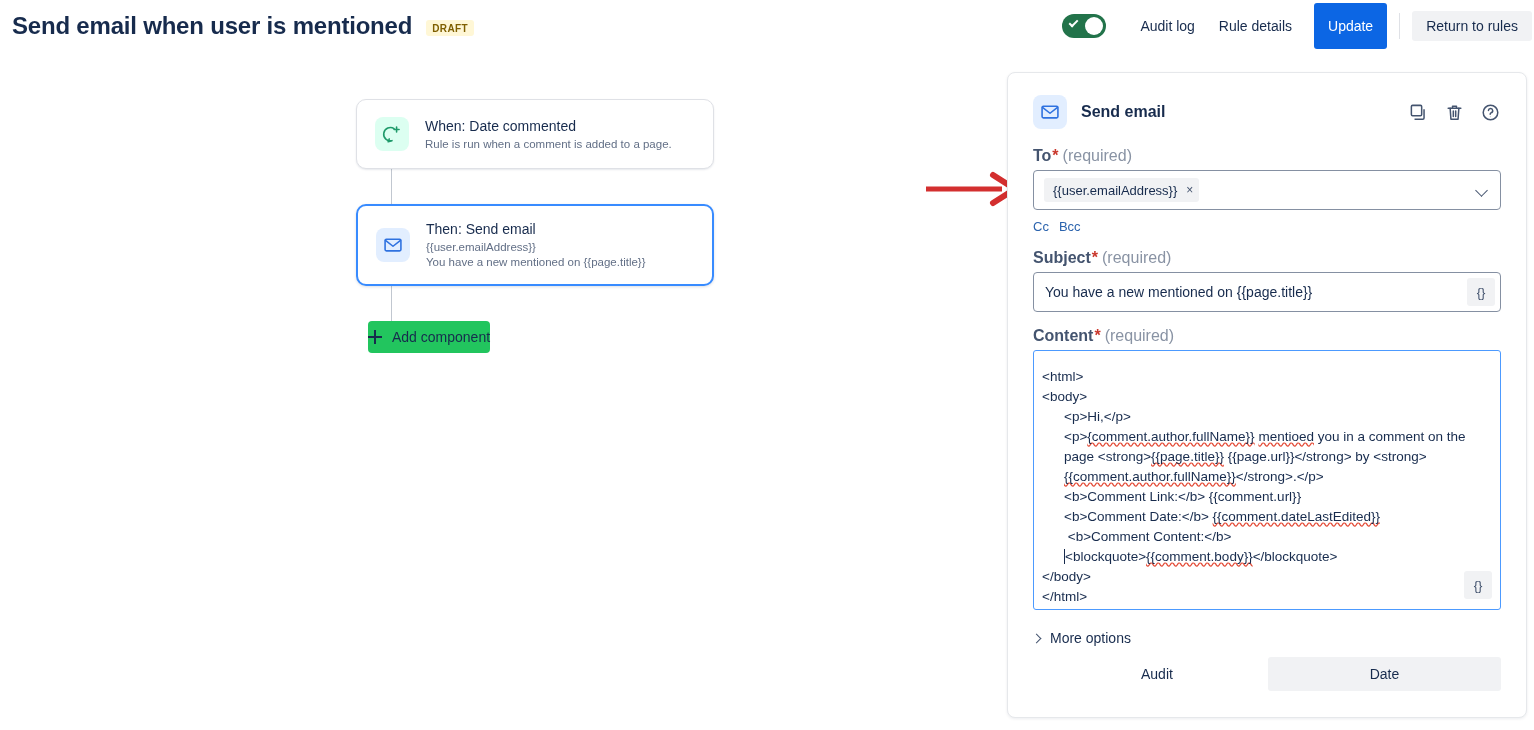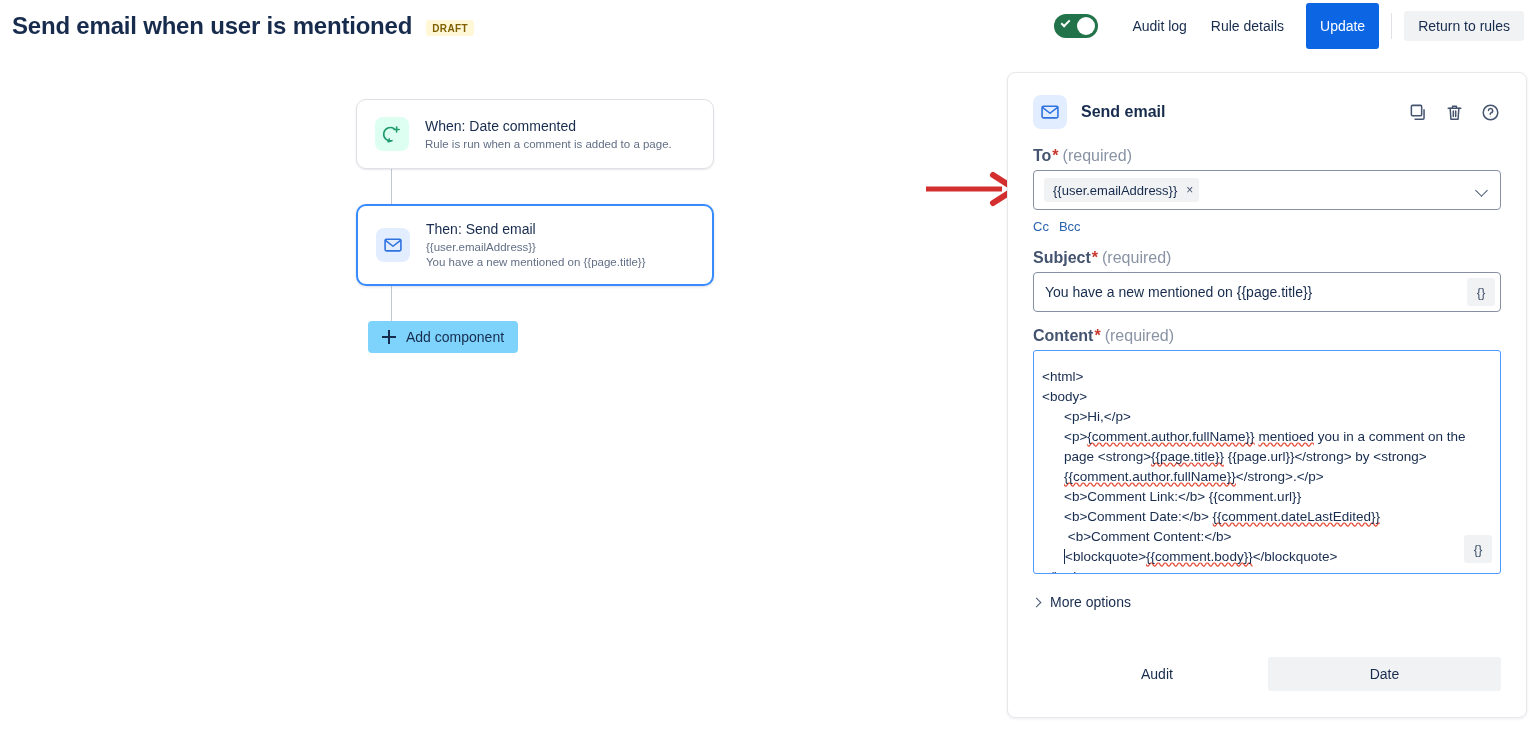--- a/index.html
+++ b/index.html
@@ -38,21 +38,21 @@
     font-size: 10px;
     font-weight: bold;
     letter-spacing: 0.4px;
     padding: 3px 6px 2px 6px;
     border-radius: 3px;
     position: relative;
     top: 2px;
   }
   .topbar-right {
     position: absolute;
-    right: 10px; top: 0;
+    right: 2px; top: 0;
     height: 52px;
     display: flex;
     align-items: center;
     gap: 0px;
   }
   .toggle {
     width: 44px; height: 24px;
     border-radius: 12px;
     background: #22734a;
     position: relative;
@@ -169,26 +169,26 @@
     left: 391px;
     width: 1px;
     background: #c1c7d0;
   }
   #conn-1 { top: 117px; height: 35px; }
   #conn-2 { top: 234px; height: 35px; }
   .add-component {
     position: absolute;
     left: 368px; top: 269px;
     height: 32px;
-    background: #7dd3fc;
+    background: #22c55e;
     border: none;
     border-radius: 4px;
     display: flex;
     align-items: center;
-    padding: 0 14px;
+    padding: 0 0;
     font-family: inherit;
     font-size: 14px;
     color: #172b4d;
     cursor: pointer;
   }
   .plus-icon {
     position: relative;
     width: 14px; height: 14px;
     margin-right: 10px;
     flex: none;
@@ -336,21 +336,21 @@
     align-items: center;
     justify-content: center;
   }
 
   .content-area {
     position: relative;
     margin-top: 0;
     border: 1px solid #4c9aff;
     border-radius: 3px;
     background: #ffffff;
-    height: 224px;
+    height: 260px;
     padding: 16px 18px 10px 8px;
     overflow: hidden;
   }
   .code {
     font-family: "Liberation Sans", sans-serif;
     font-size: 13.5px;
     line-height: 20px;
     color: #172b4d;
     white-space: pre-wrap;
     word-break: normal;

